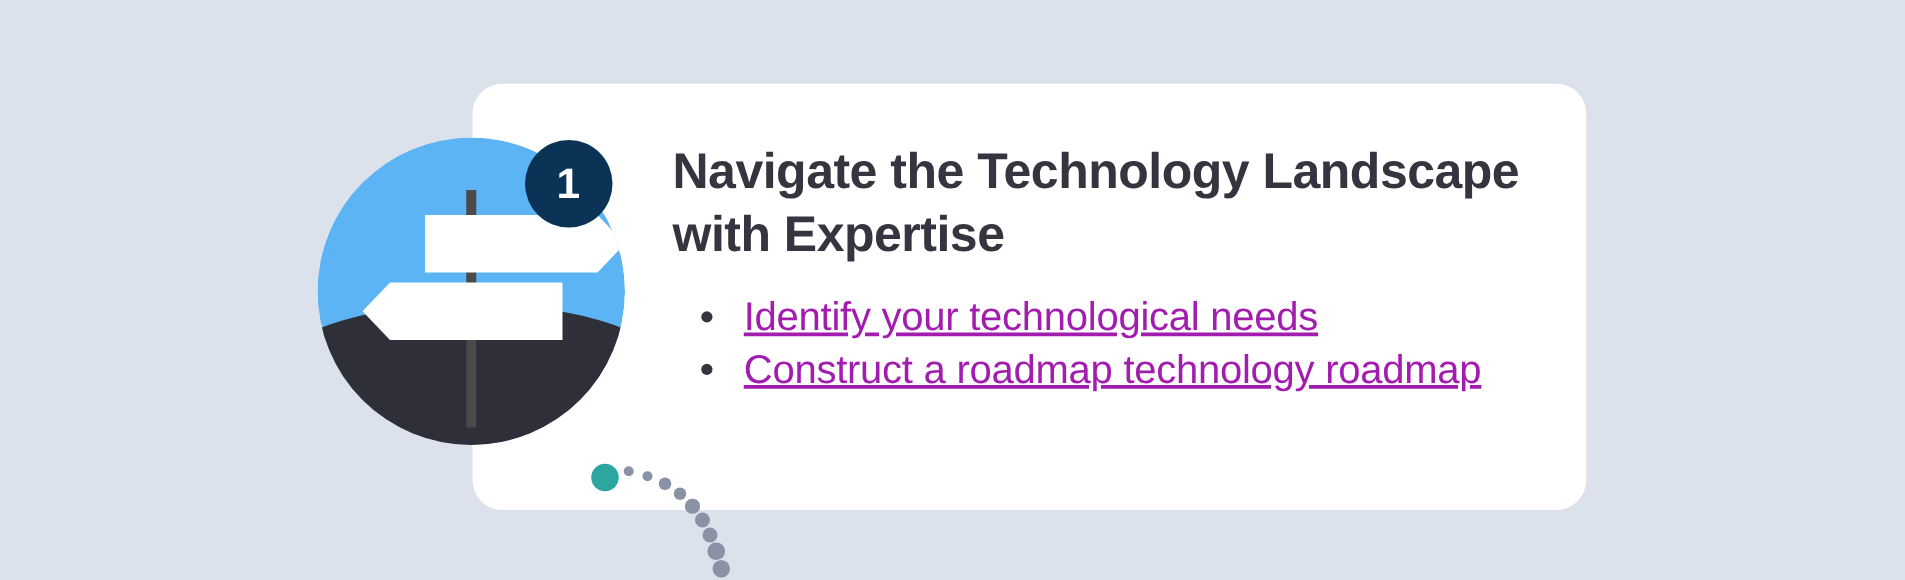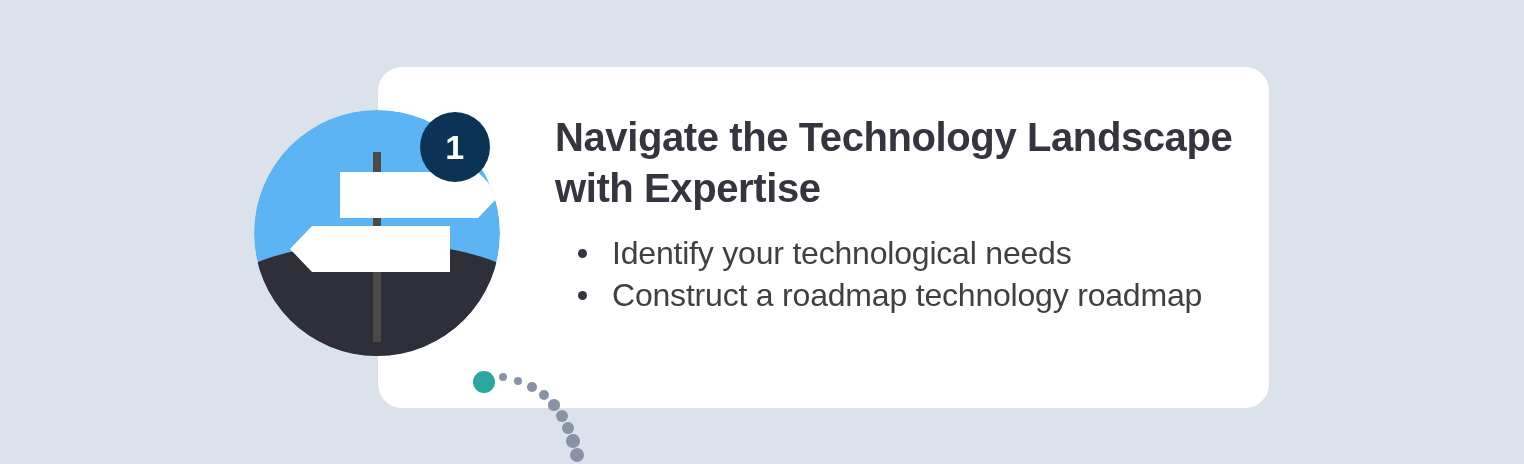--- a/index.html
+++ b/index.html
@@ -64,21 +64,21 @@
     color: #ffffff;
     font-size: 34px;
     font-weight: bold;
     line-height: 1;
     letter-spacing: 0.5px;
   }
 
   
   .content {
     position: absolute;
-    left: 555px;
+    left: 538px;
     top: 112px;
     width: 680px;
   }
   .title {
     margin: 0;
     font-size: 40px;
     font-weight: bold;
     line-height: 1.28;
     color: #35353f;
     letter-spacing: -0.4px;
@@ -86,23 +86,24 @@
   .bullets {
     margin: 20px 0 0 0;
     padding: 0;
     list-style: none;
   }
   .bullets li {
     position: relative;
     padding-left: 57px;
     font-size: 32px;
     line-height: 1.24;
-    color: #404040;
+    color: #a21caf;
     margin-bottom: 2px;
     letter-spacing: -0.2px;
+    text-decoration: underline;
   }
   .bullets li .dot {
     position: absolute;
     left: 23px;
     top: 15px;
     width: 9px;
     height: 9px;
     border-radius: 50%;
     background: #35353f;
   }

